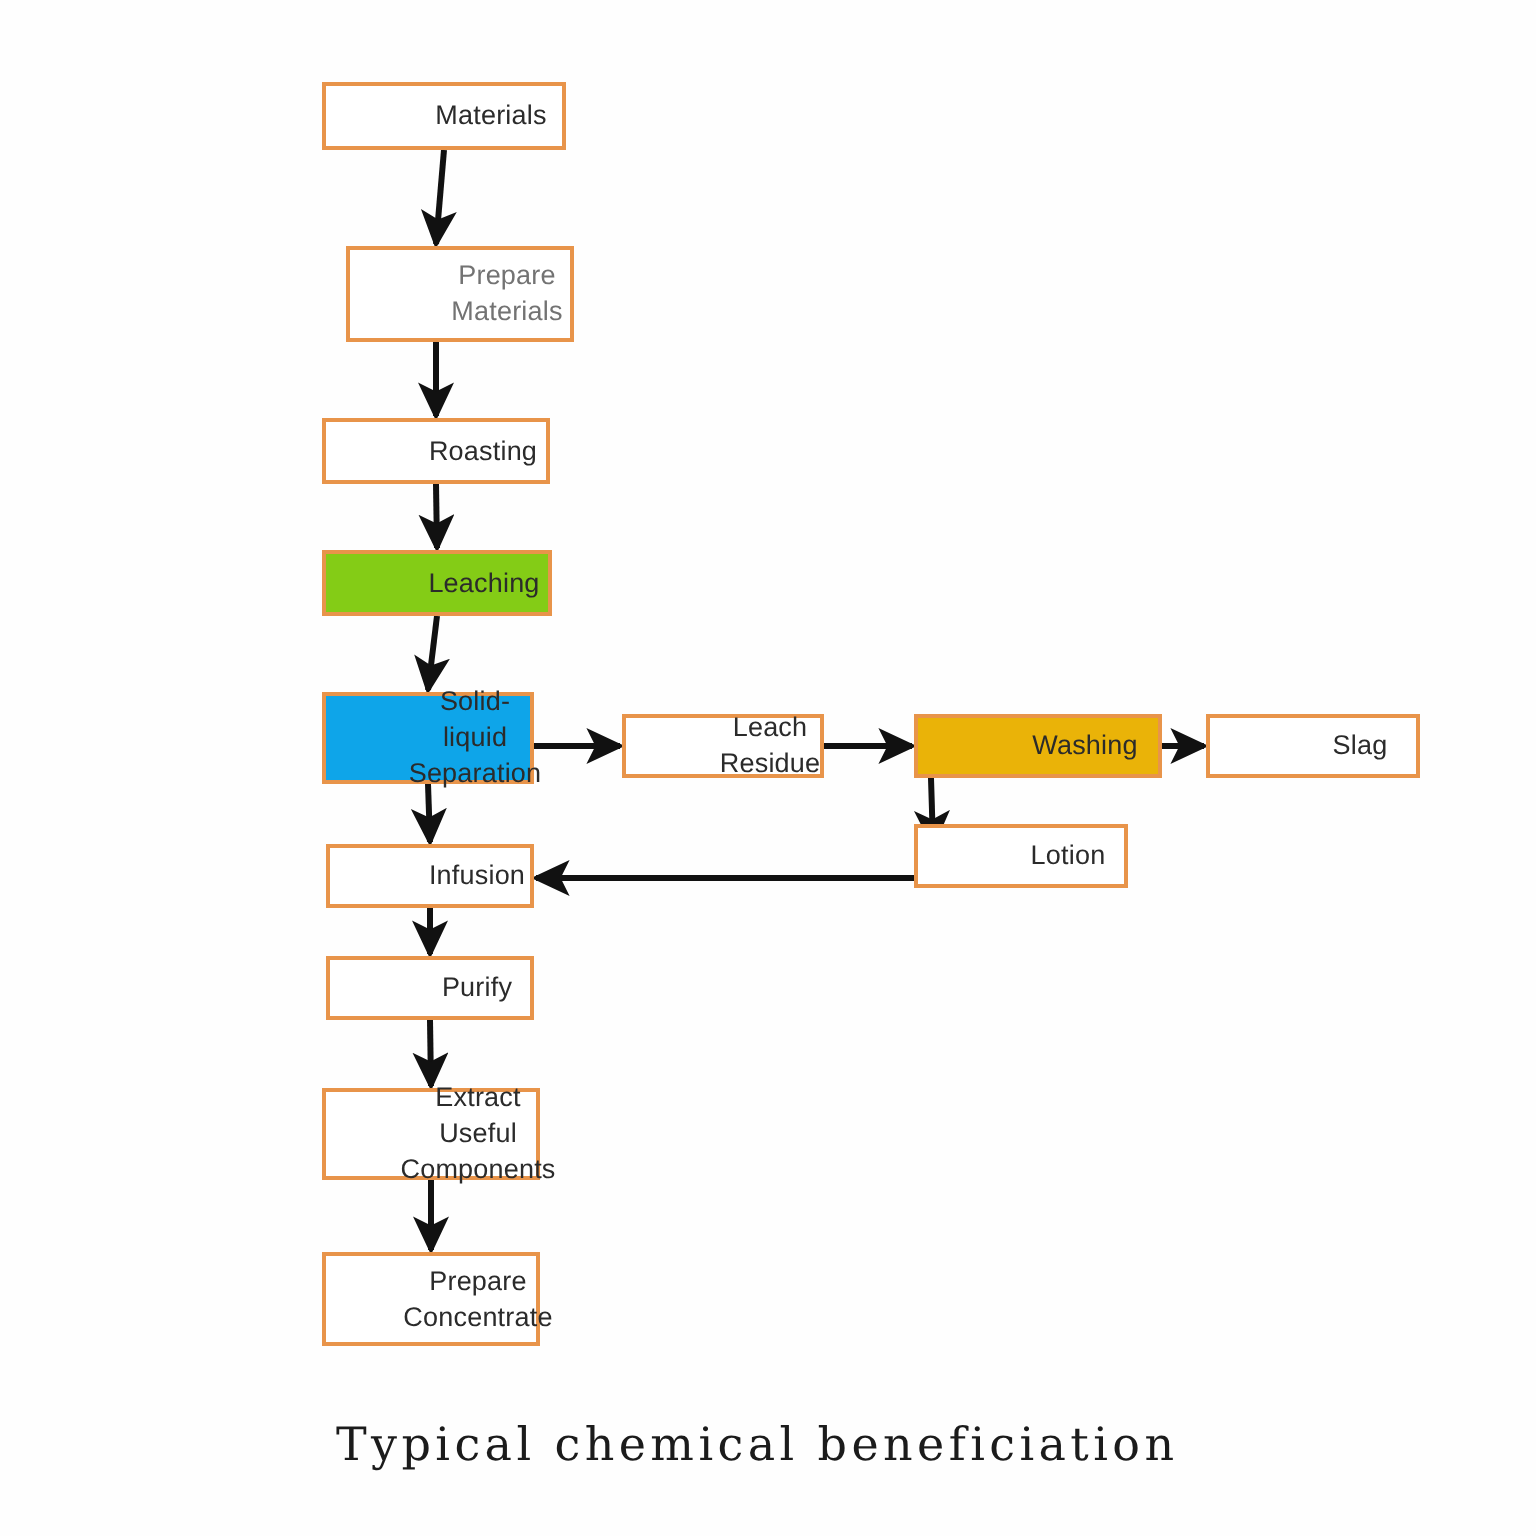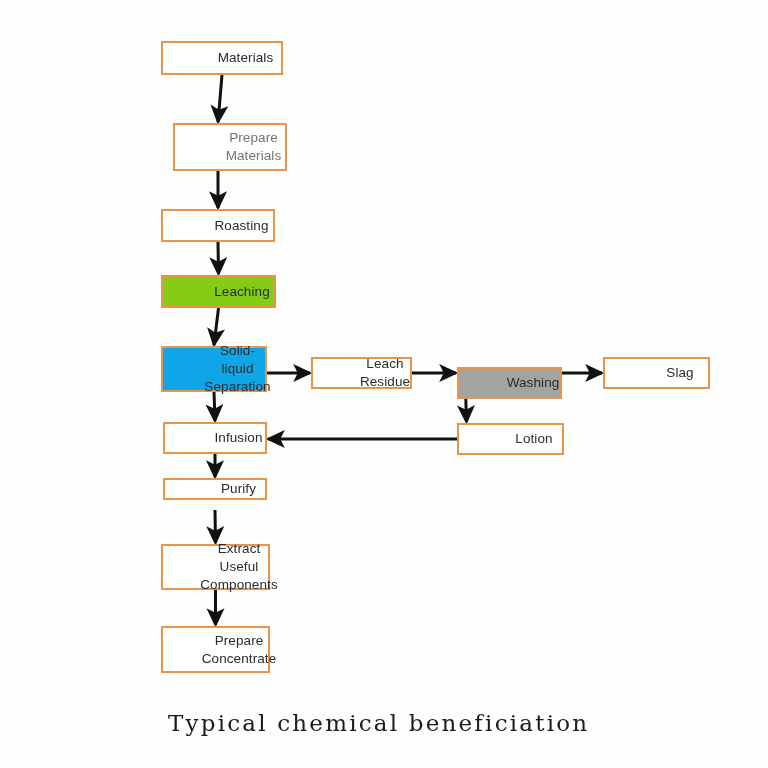--- a/index.html
+++ b/index.html
@@ -93,24 +93,24 @@
     </svg>
 
 <div class="node" style="left: 161px; top: 41px; width: 122px; height: 34px; border-color: rgb(232, 148, 74); background: rgb(255, 255, 255); color: rgb(43, 43, 43);">Materials</div>
     <div class="node" style="left: 161px; top: 123px; width: 114px; height: 48px; border-color: rgb(232, 148, 74); background: rgb(255, 255, 255); color: #737373; margin-left: 12px;">Prepare
 Materials</div>
     <div class="node" style="left: 161px; top: 209px; width: 114px; height: 33px; border-color: rgb(232, 148, 74); background: rgb(255, 255, 255); color: rgb(43, 43, 43);">Roasting</div>
     <div class="node" style="left: 161px; top: 275px; width: 115px; height: 33px; border-color: rgb(232, 148, 74); background: #84cc16; color: rgb(43, 43, 43);">Leaching</div>
     <div class="node" style="left: 161px; top: 346px; width: 106px; height: 46px; border-color: rgb(232, 148, 74); background: #0ea5e9; color: rgb(43, 43, 43);">Solid-liquid
 Separation</div>
     <div class="node" style="left: 311px; top: 357px; width: 101px; height: 32px; border-color: rgb(232, 148, 74); background: rgb(255, 255, 255); color: rgb(43, 43, 43);">Leach Residue</div>
-    <div class="node" style="left: 457px; top: 367px; width: 105px; height: 32px; border-color: rgb(232, 148, 74); background: #a3a3a3; color: rgb(43, 43, 43);">Washing</div>
+    <div class="node" style="left: 457px; top: 357px; width: 124px; height: 32px; border-color: rgb(232, 148, 74); background: #eab308; color: rgb(43, 43, 43);">Washing</div>
     <div class="node" style="left: 603px; top: 357px; width: 107px; height: 32px; border-color: rgb(232, 148, 74); background: rgb(255, 255, 255); color: rgb(43, 43, 43); text-align: right;">Slag</div>
     <div class="node" style="left: 163px; top: 422px; width: 104px; height: 32px; border-color: rgb(232, 148, 74); background: rgb(255, 255, 255); color: rgb(43, 43, 43);">Infusion</div>
-    <div class="node" style="left: 457px; top: 423px; width: 107px; height: 32px; border-color: rgb(232, 148, 74); background: rgb(255, 255, 255); color: rgb(43, 43, 43);">Lotion</div>
-    <div class="node" style="left: 163px; top: 478px; width: 104px; height: 22px; border-color: rgb(232, 148, 74); background: rgb(255, 255, 255); color: rgb(43, 43, 43);">Purify</div>
+    <div class="node" style="left: 457px; top: 412px; width: 107px; height: 32px; border-color: rgb(232, 148, 74); background: rgb(255, 255, 255); color: rgb(43, 43, 43);">Lotion</div>
+    <div class="node" style="left: 163px; top: 478px; width: 104px; height: 32px; border-color: rgb(232, 148, 74); background: rgb(255, 255, 255); color: rgb(43, 43, 43);">Purify</div>
     <div class="node" style="left: 161px; top: 544px; width: 109px; height: 46px; border-color: rgb(232, 148, 74); background: rgb(255, 255, 255); color: rgb(43, 43, 43);">Extract Useful
 Components</div>
     <div class="node" style="left: 161px; top: 626px; width: 109px; height: 47px; border-color: rgb(232, 148, 74); background: rgb(255, 255, 255); color: rgb(43, 43, 43);">Prepare
 Concentrate</div>
   </div>
 
 <div class="caption" style="left:168px; top:710px;">Typical chemical beneficiation</div>
 
 </body></html>

